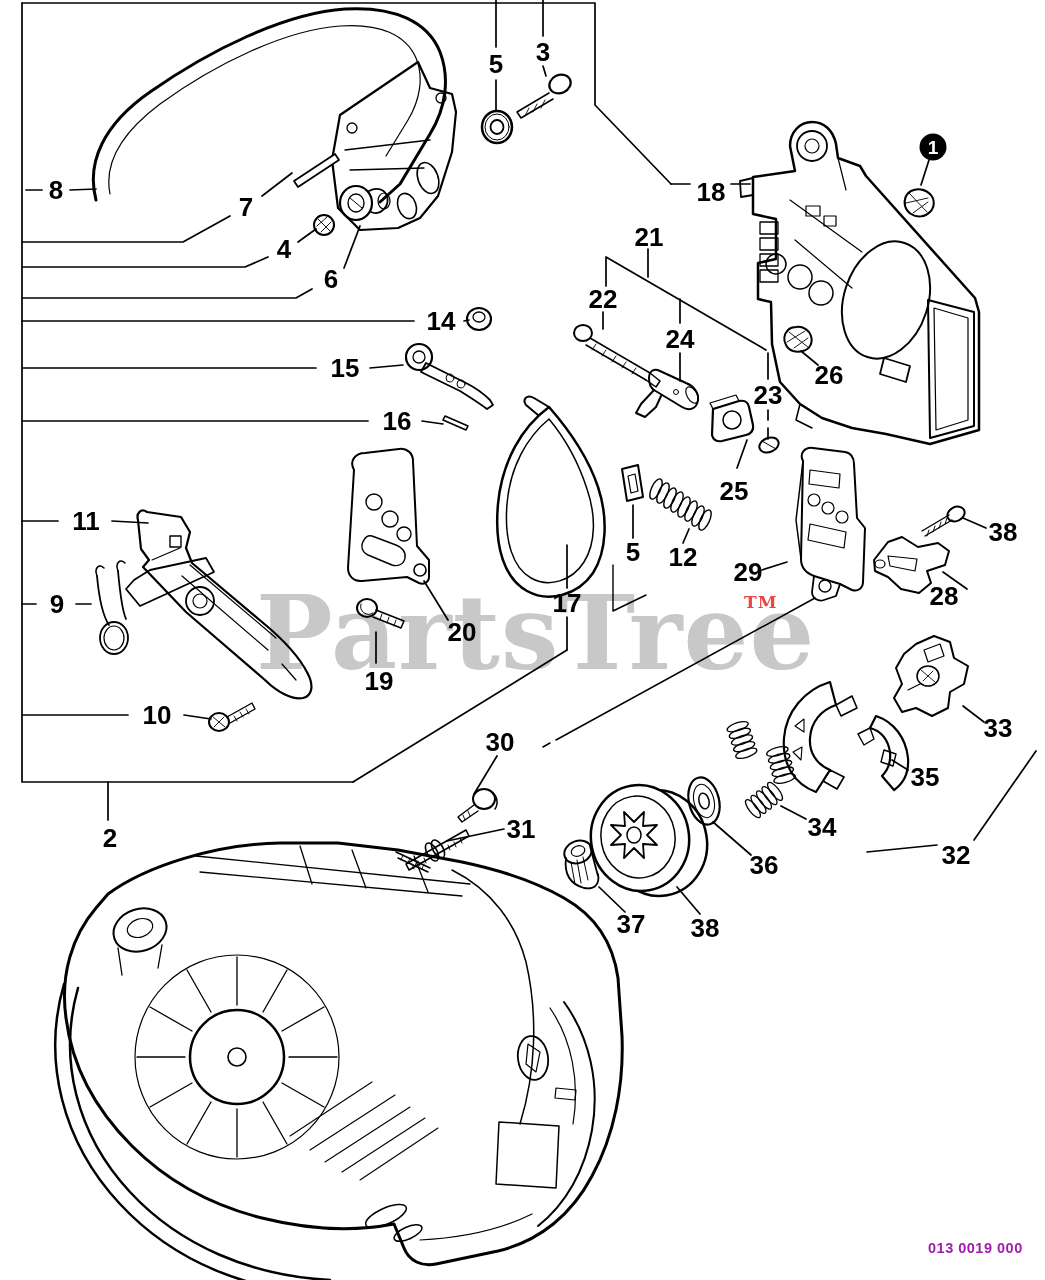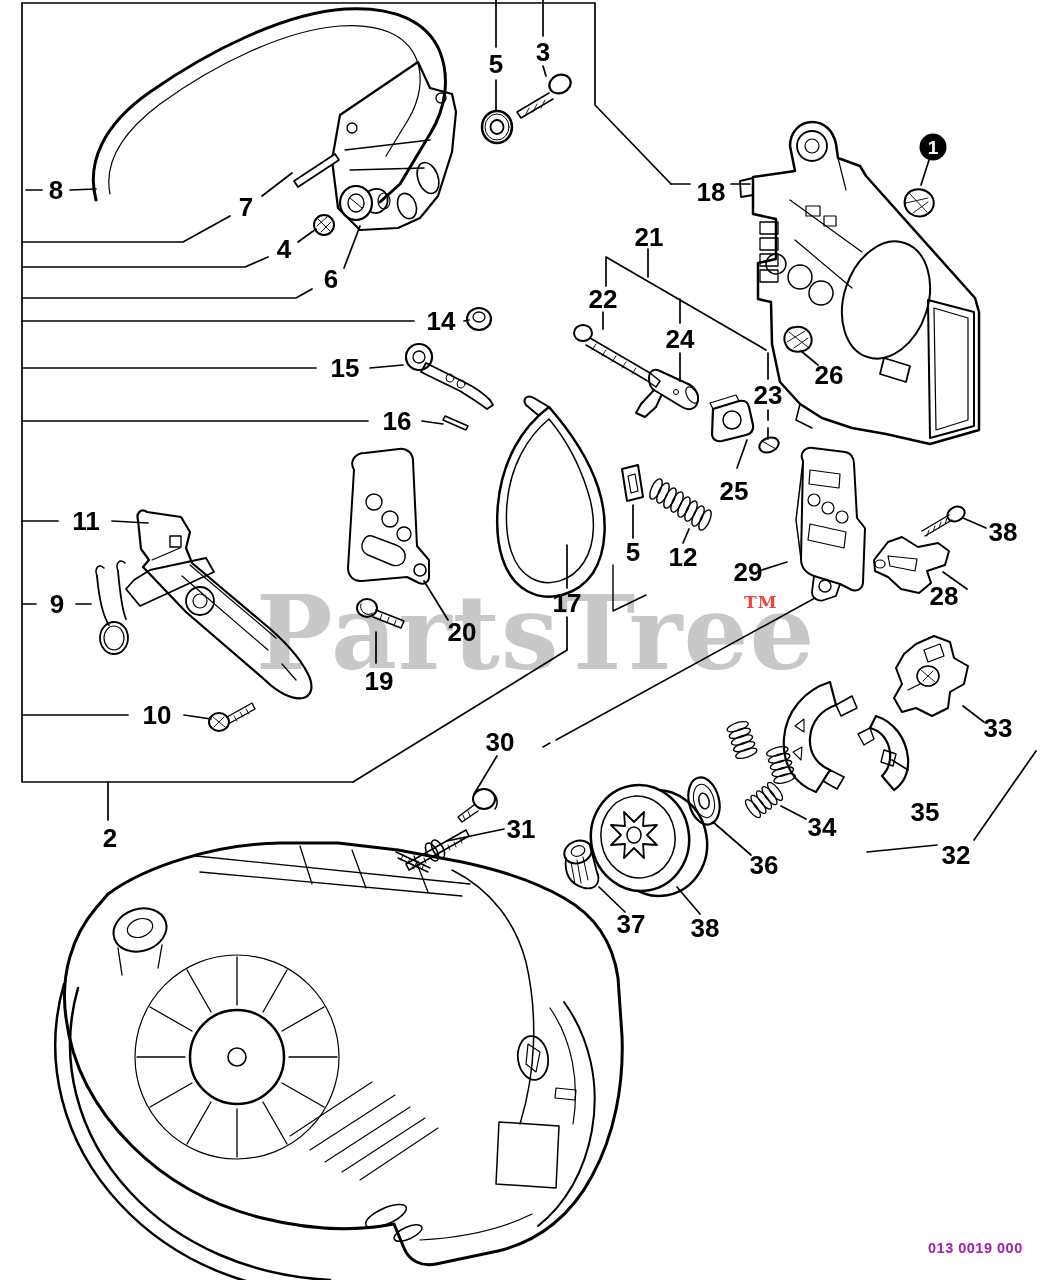--- a/index.html
+++ b/index.html
@@ -321,20 +321,20 @@
       <div class="callout" style="left: 734px; top: 483px; margin-top: 8px;">25</div>
       <div class="callout" style="left: 829px; top: 375px;">26</div>
       <div class="callout" style="left: 1003px; top: 532px;">38</div>
       <div class="callout" style="left: 944px; top: 596px;">28</div>
       <div class="callout" style="left: 748px; top: 572px;">29</div>
       <div class="callout" style="left: 500px; top: 742px;">30</div>
       <div class="callout" style="left: 521px; top: 829px;">31</div>
       <div class="callout" style="left: 956px; top: 855px;">32</div>
       <div class="callout" style="left: 998px; top: 728px;">33</div>
       <div class="callout" style="left: 822px; top: 827px;">34</div>
-      <div class="callout" style="left: 925px; top: 777px; margin-top: 35px;">35</div>
+      <div class="callout" style="left: 925px; top: 777px;">35</div>
       <div class="callout" style="left: 764px; top: 865px;">36</div>
       <div class="callout" style="left: 631px; top: 924px;">37</div>
       <div class="callout" style="left: 705px; top: 928px;">38</div>
     </div>
 
   <div class="figure-code">013 0019 000</div>
 </div>
 
 </body></html>

